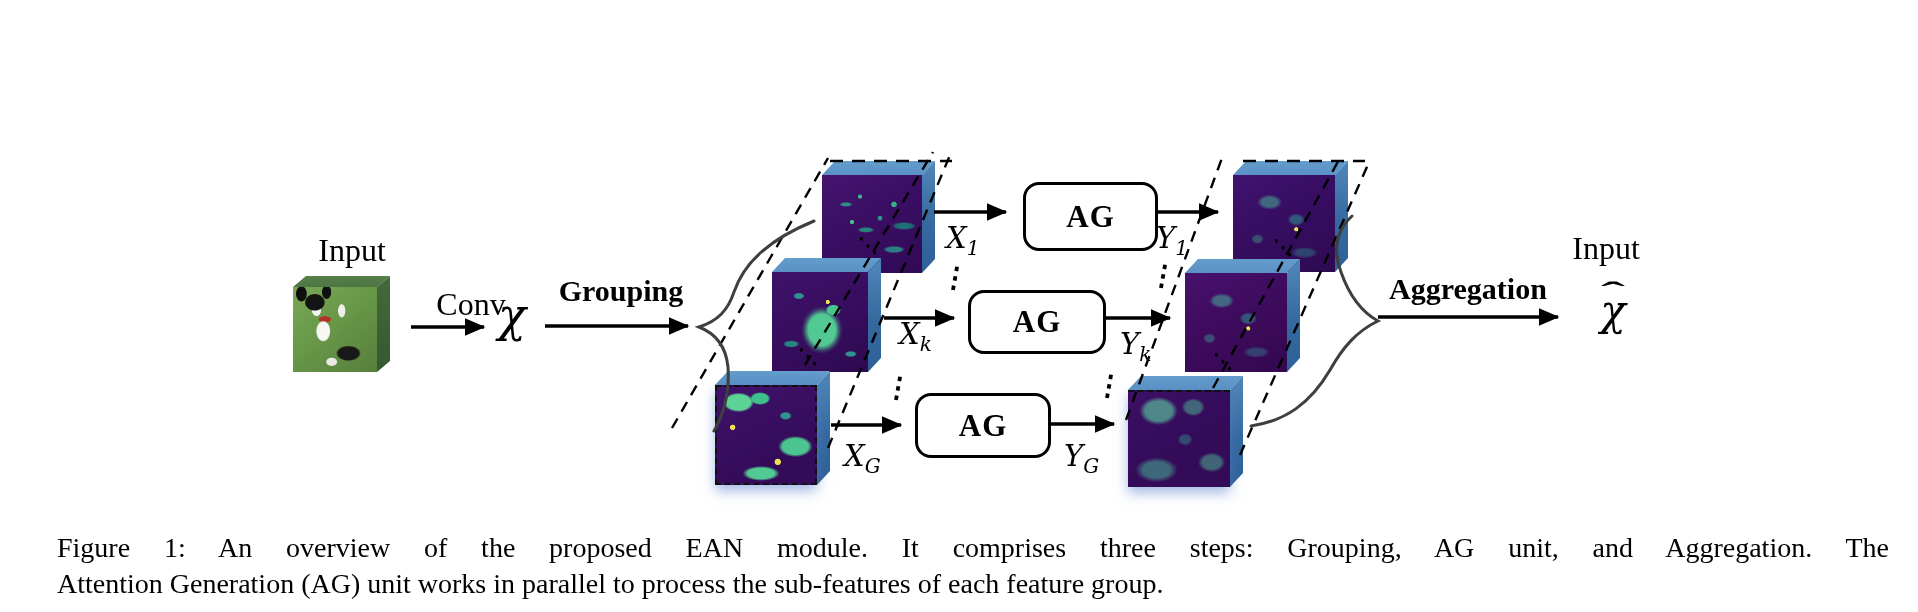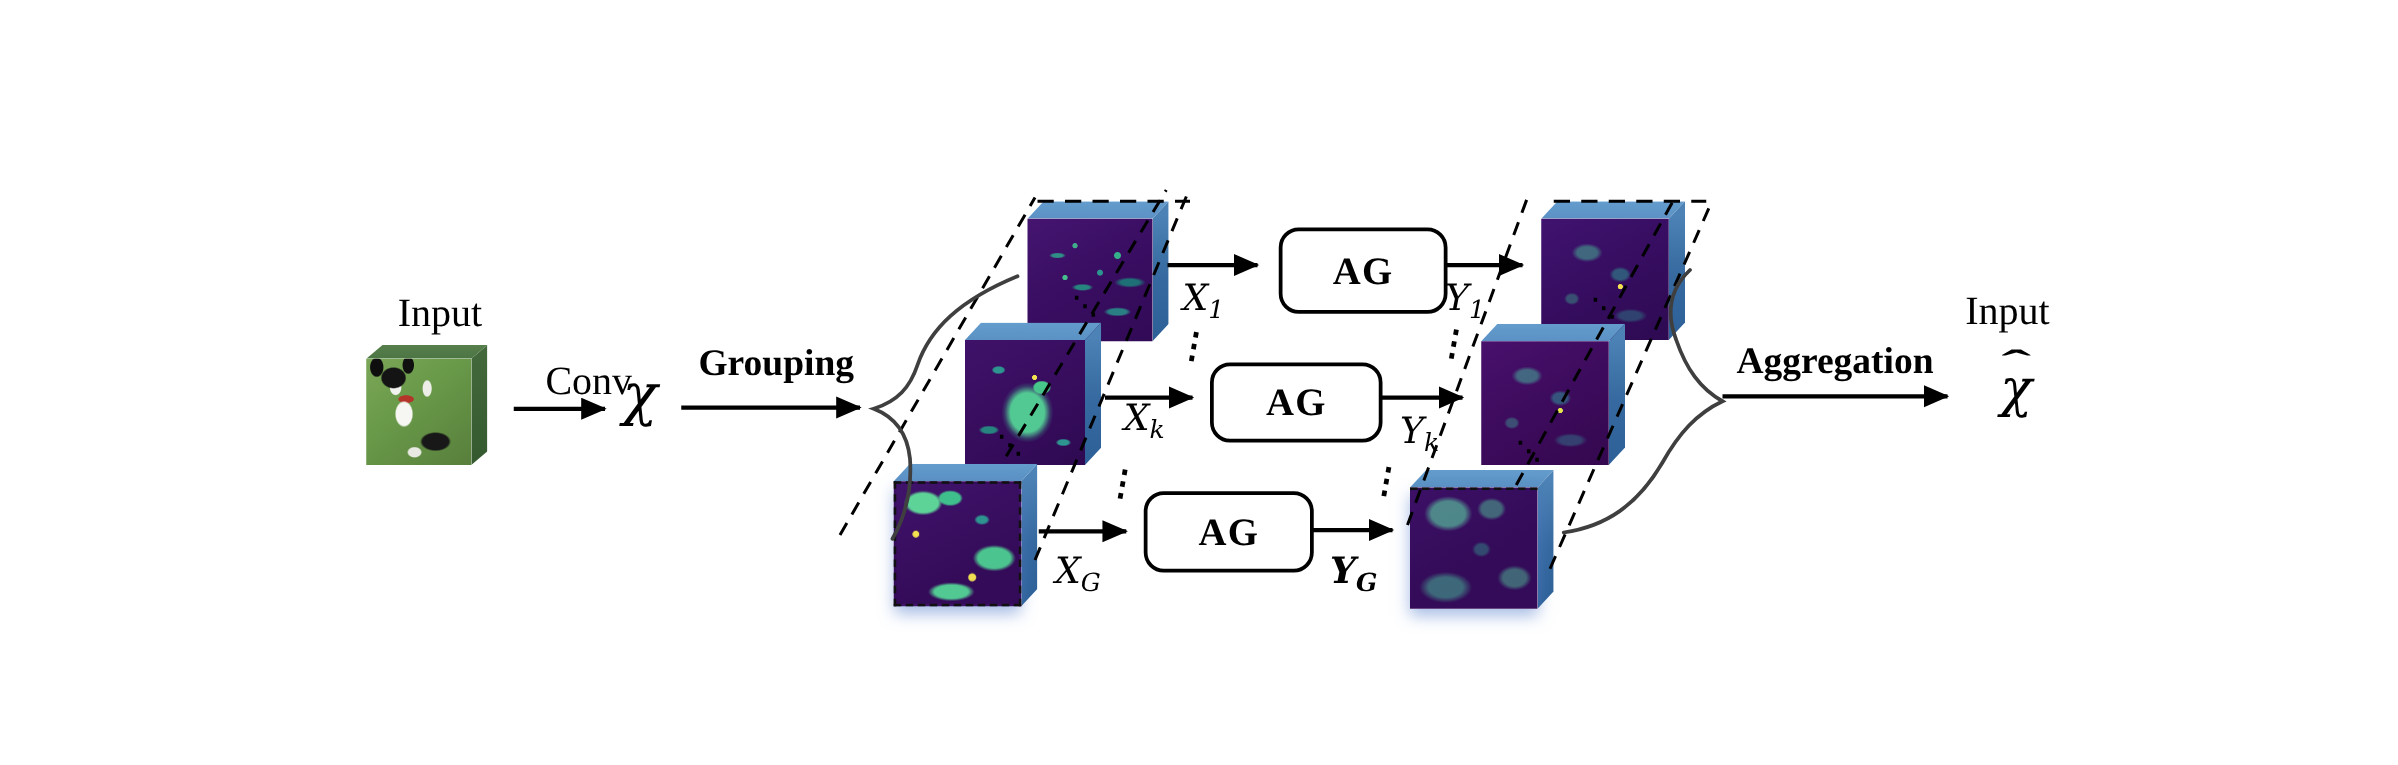--- a/index.html
+++ b/index.html
@@ -131,21 +131,21 @@
   </div>
   <div class="abs lane math" style="left:844px;top:442px;">
     <span>X</span><sub>G</sub>
   </div>
   <div class="abs lane math" style="left:1156px;top:224px;">
     <span>Y</span><sub>1</sub>
   </div>
   <div class="abs lane math" style="left:1120px;top:330px;">
     <span>Y</span><sub>k</sub>
   </div>
-  <div class="abs lane math" style="left:1064px;top:442px;font-weight:bold;">
+  <div class="abs lane math" style="left:1064px;top:442px;">
     <span>Y</span><sub>G</sub>
   </div>
 
   <div class="abs vdots" style="left:941px;top:264px;">⋮</div>
   <div class="abs vdots" style="left:884px;top:374px;">⋮</div>
   <div class="abs vdots" style="left:1149px;top:262px;">⋮</div>
   <div class="abs vdots" style="left:1095px;top:372px;">⋮</div>
 
   <div class="cube dog" style="left:293px;top:287px;width:84px;height:85px;">
     <div class="face-top"></div>
@@ -219,14 +219,18 @@
       <line x1="1240" y1="455" x2="1370" y2="160"></line>
       <line x1="830" y1="161" x2="952" y2="161" stroke-dasharray="13 9"></line>
       <line x1="1243" y1="161" x2="1365" y2="161" stroke-dasharray="13 9"></line>
     </g>
     <g stroke="#3f3f3f" stroke-width="3" fill="none" stroke-linecap="round">
       <path d="M 814 221 C 768 240 744 263 734 292 C 728 310 718 321 699 327 C 717 334 726 347 728 367 C 730 397 722 417 714 431"></path>
       <path d="M 1352 216 C 1335 232 1333 251 1341 272 C 1349 295 1360 311 1378 321 C 1357 331 1343 347 1330 370 C 1310 404 1285 421 1251 426"></path>
     </g>
   </svg>
 
+  <div class="caption">
+    <div class="cap1">Figure 1: An overview of the proposed EAN module. It comprises three steps: Grouping, AG unit, and Aggregation. The</div>
+    <div class="cap2">Attention Generation (AG) unit works in parallel to process the sub-features of each feature group.</div>
+  </div>
 
 </div>
 
 </body></html>

